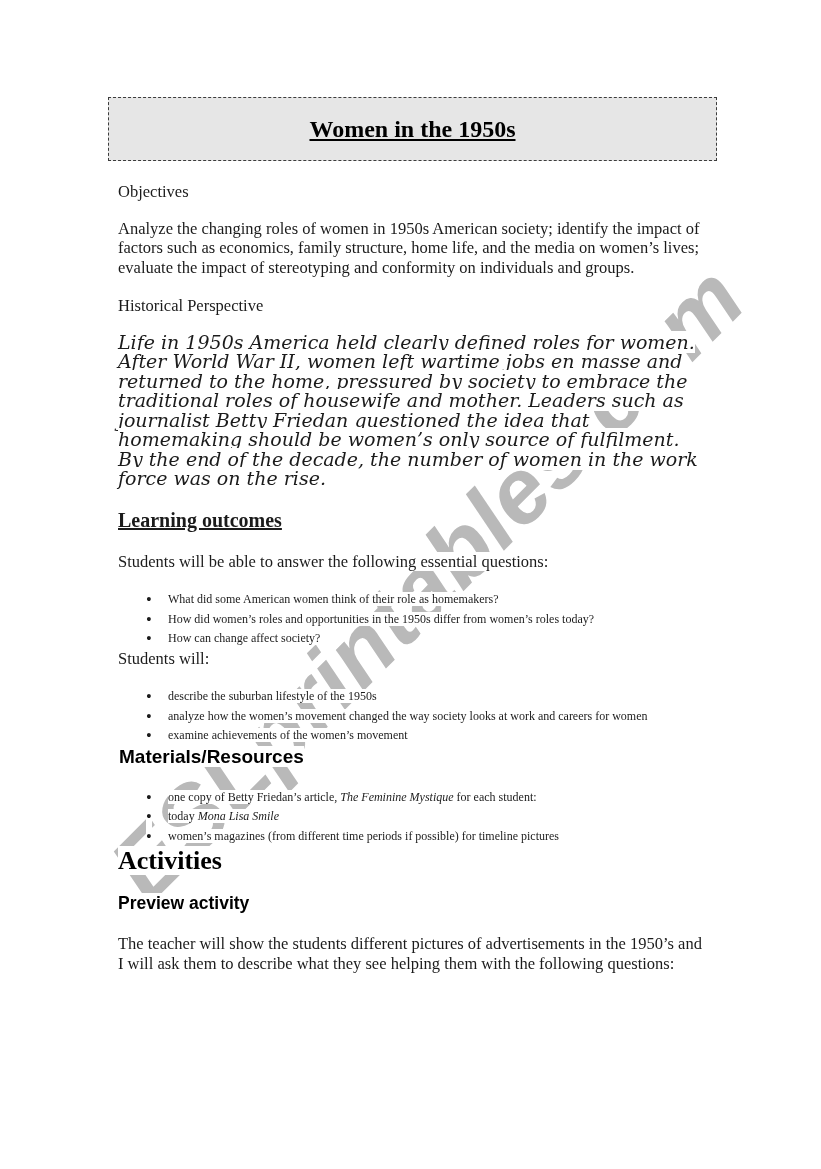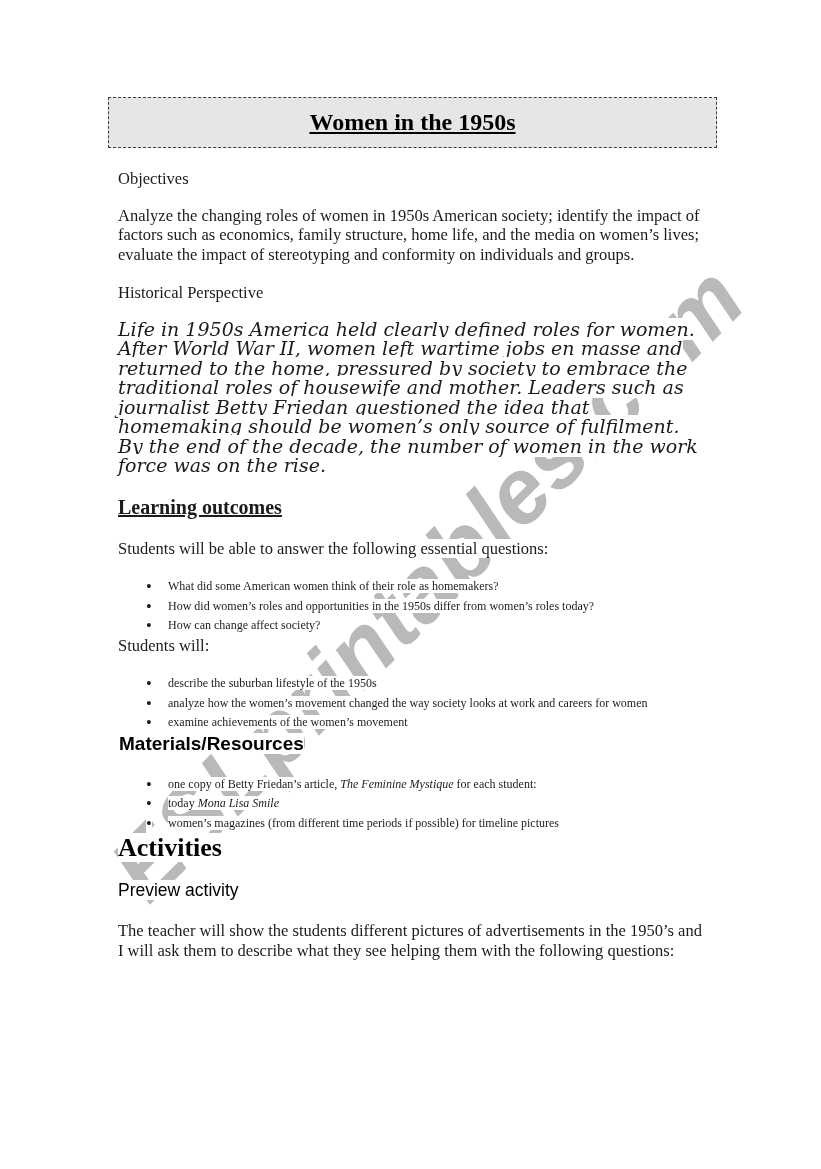--- a/index.html
+++ b/index.html
@@ -27,21 +27,21 @@
   }
   .content{
     position:absolute;
     left:118px;top:97px;
     width:589px;
     z-index:1;
   }
   .title-box{
     box-sizing:border-box;
     margin-left:-10px;
-    width:609px;height:51px;
+    width:609px;height:64px;
     border:1px dashed #3c3c3c;
     background:#e6e6e6;
     display:flex;align-items:center;justify-content:center;
     margin-bottom:21px;
   }
   .title-text{
     font-size:24px;font-weight:bold;
     text-decoration:underline;
     color:#000;
   }
@@ -72,21 +72,21 @@
     color:#000;
   }
   .h-activities{
     font-size:26px;line-height:30px;
     font-weight:bold;margin:0 0 17px 0;
     color:#000;
   }
   .h-preview{
     font-family:"Liberation Sans", sans-serif;
     font-size:17.5px;line-height:20px;
-    font-weight:normal;margin:0 0 21px 0;
+    font-weight:bold;margin:0 0 21px 0;
     color:#000;
   }
   ul.blist{
     list-style:none;
     margin:0;padding:0;
   }
   ul.blist li{
     position:relative;
     padding-left:50px;
     font-size:12px;

